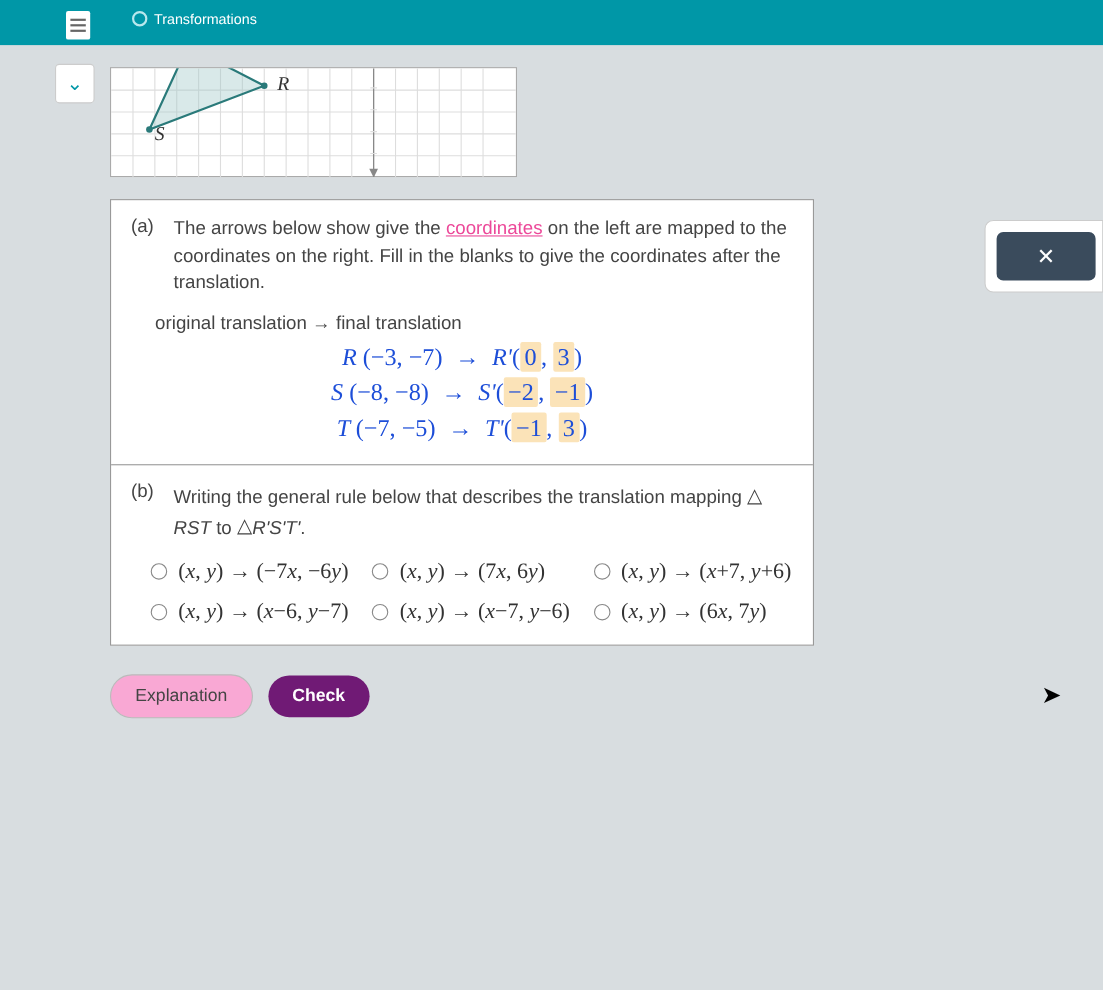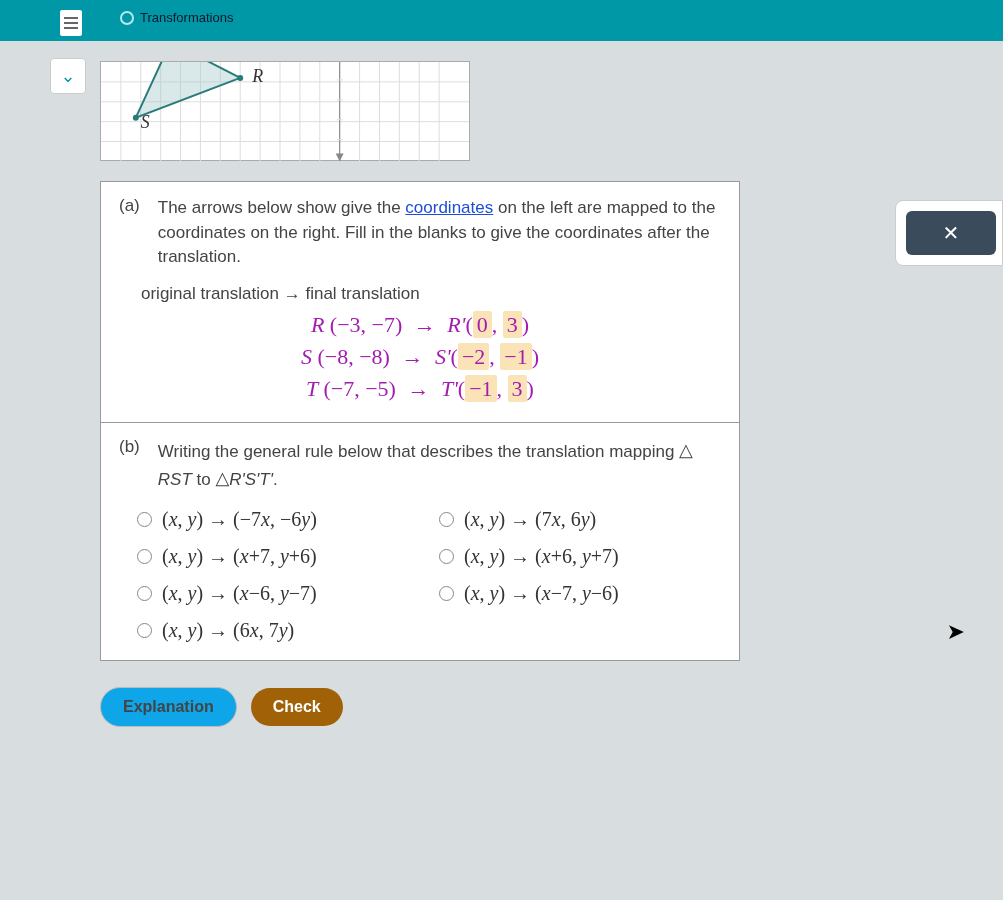--- a/index.html
+++ b/index.html
@@ -1,52 +1,52 @@
 <!DOCTYPE html>
 <html><head>
 <meta charset="utf-8">
 <style>
 * { box-sizing: border-box; margin: 0; padding: 0; }
 body { font-family: Arial, sans-serif; background: #d8dde0; width: 1003px; height: 900px; position: relative; overflow: hidden; }
 .header { background: #0097a7; color: #fff; padding: 10px 20px 12px 120px; font-size: 18px; }
-.header-small { font-size: 13px; color: #0f172a; margin-bottom: 4px; display: flex; align-items: center; gap: 6px; }
+.header-small { font-size: 13px; color: #ffffff; margin-bottom: 4px; display: flex; align-items: flex-start; gap: 6px; }
 .header-small .ring { width: 14px; height: 14px; border: 2px solid #b8e8ed; border-radius: 50%; }
 .collapse-btn { position: absolute; left: 50px; top: 58px; background: #fff; border: 1px solid #ccc; border-radius: 4px; width: 36px; height: 36px; display: flex; align-items: center; justify-content: center; color: #0097a7; font-size: 18px; cursor: pointer; }
 .sidebar-indicator { position: absolute; left: 60px; top: 10px; width: 22px; height: 26px; background: #fff; border-radius: 2px; display: flex; flex-direction: column; justify-content: center; gap: 3px; padding: 4px; }
 .sidebar-indicator span { height: 2px; background: #666; display: block; }
 .content { padding: 20px 20px 20px 100px; }
 .graph-box { border: 1px solid #aaa; width: 370px; height: 100px; background: #fff; position: relative; margin-bottom: 20px; }
 .grid { position: absolute; inset: 0; }
 .grid line { stroke: #ddd; stroke-width: 1; }
 .grid .axis { stroke: #888; stroke-width: 1.2; }
 .tri { stroke: #2a7a7a; stroke-width: 2; fill: rgba(160,200,200,0.4); }
 .pt { fill: #2a7a7a; }
 .graph-label { font-family: 'Times New Roman', serif; font-style: italic; font-size: 18px; fill: #333; }
 .question-box { border: 1px solid #999; background: #fff; width: 640px; }
 .part { padding: 14px 18px; }
 .part-b { border-top: 1px solid #999; }
 .part-row { display: flex; gap: 18px; }
 .part-label { color: #444; font-size: 17px; }
 .part-text { color: #444; font-size: 17px; line-height: 1.45; }
-.link { color: #1d4ed8; text-decoration: underline; cursor: pointer; }
+.link { color: #ec4899; text-decoration: underline; cursor: pointer; }
 .subhead { margin: 14px 0 8px 22px; font-size: 17px; color: #444; }
-.mapline { margin: 6px 0; text-align: center; font-family: 'Times New Roman', serif; font-size: 22px; font-style: italic; color: #a21caf; }
+.mapline { margin: 6px 0; text-align: center; font-family: 'Times New Roman', serif; font-size: 22px; font-style: italic; color: #1d4ed8; }
 .blank { background: #fbe3b8; padding: 1px 4px; border-radius: 2px; font-style: normal; }
 .arrow { font-style: normal; margin: 0 6px; }
 .upright { font-style: normal; }
 .triangle-sym { font-style: normal; display: inline-block; font-size: 18px; vertical-align: 1px; }
-.choices { display: grid; grid-template-columns: 1fr 1fr; gap: 14px 20px; margin: 16px 0 4px 18px; }
+.choices { display: grid; grid-template-columns: 1fr 1fr 1fr; gap: 14px 20px; margin: 16px 0 4px 18px; }
 .choice { display: flex; align-items: center; gap: 10px; font-family: 'Times New Roman', serif; font-size: 20px; color: #333; cursor: pointer; }
 .radio { width: 15px; height: 15px; border: 1.5px solid #888; border-radius: 50%; flex-shrink: 0; }
 .choice .expr { font-style: italic; }
 .choice .n { font-style: normal; }
 .bottom-bar { margin-top: 26px; display: flex; gap: 14px; align-items: center; }
 .btn { border-radius: 22px; padding: 10px 22px; font-size: 16px; cursor: pointer; border: none; }
-.btn-outline { background: #0ea5e9; border: 1px solid #bbb; color: #444; font-weight: bold; }
-.btn-primary { background: #a16207; color: #fff; font-weight: bold; }
+.btn-outline { background: #f9a8d4; border: 1px solid #bbb; color: #444; }
+.btn-primary { background: #701a75; color: #fff; font-weight: bold; }
 .close-panel { position: absolute; right: 0; top: 200px; background: #fff; border: 1px solid #ccc; border-radius: 8px 0 0 8px; padding: 10px 6px 10px 10px; }
 .close-btn { background: #3a4b5c; color: #fff; border: none; border-radius: 6px; width: 90px; height: 44px; font-size: 20px; cursor: pointer; }
 .cursor { position: absolute; right: 38px; bottom: 255px; font-size: 22px; color: #000; }
 </style>
 </head>
 <body>
 
 <div class="sidebar-indicator">
     <span></span>
     <span></span>
@@ -136,24 +136,20 @@
           <div class="choice">
             <span class="radio"></span>
             <span class="expr n">(<i>x</i>,  <i>y</i>)  →  (7<i>x</i>,  6<i>y</i>)</span>
           </div>
           <div class="choice">
             <span class="radio"></span>
             <span class="expr n">(<i>x</i>,  <i>y</i>)  →  (<i>x</i>+7,  <i>y</i>+6)</span>
           </div>
           <div class="choice">
             <span class="radio"></span>
-            <span class="expr n">(<i>x</i>,  <i>y</i>)  →  (<i>x</i>+6,  <i>y</i>+7)</span>
-          </div>
-          <div class="choice">
-            <span class="radio"></span>
             <span class="expr n">(<i>x</i>,  <i>y</i>)  →  (<i>x</i>−6,  <i>y</i>−7)</span>
           </div>
           <div class="choice">
             <span class="radio"></span>
             <span class="expr n">(<i>x</i>,  <i>y</i>)  →  (<i>x</i>−7,  <i>y</i>−6)</span>
           </div>
           <div class="choice">
             <span class="radio"></span>
             <span class="expr n">(<i>x</i>,  <i>y</i>)  →  (6<i>x</i>,  7<i>y</i>)</span>
           </div>

